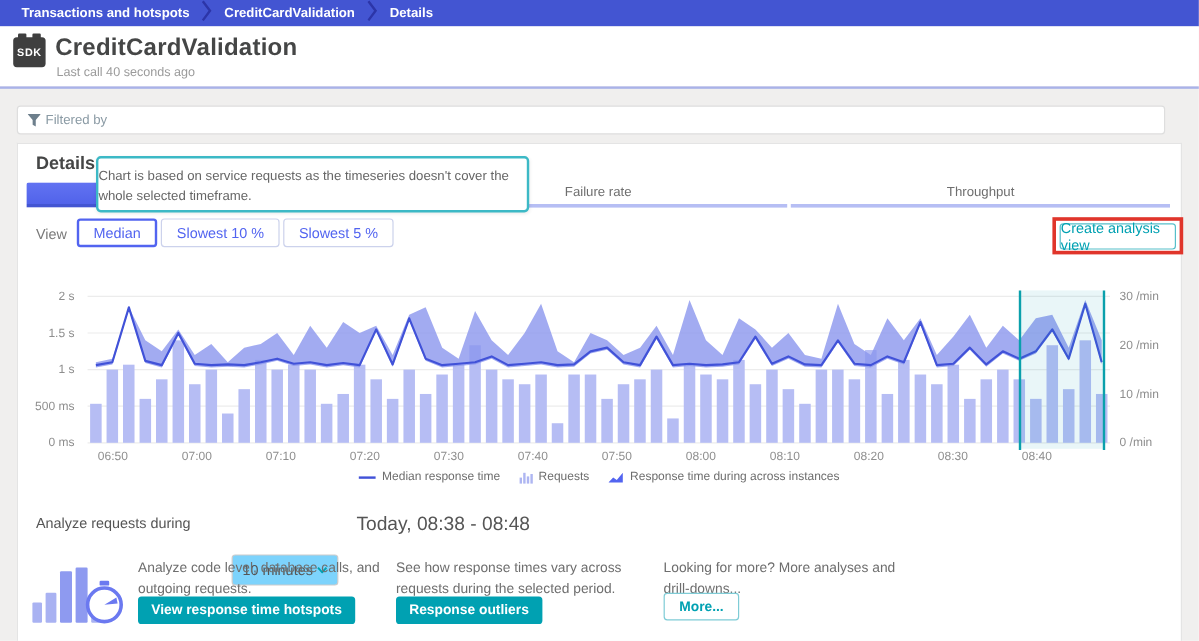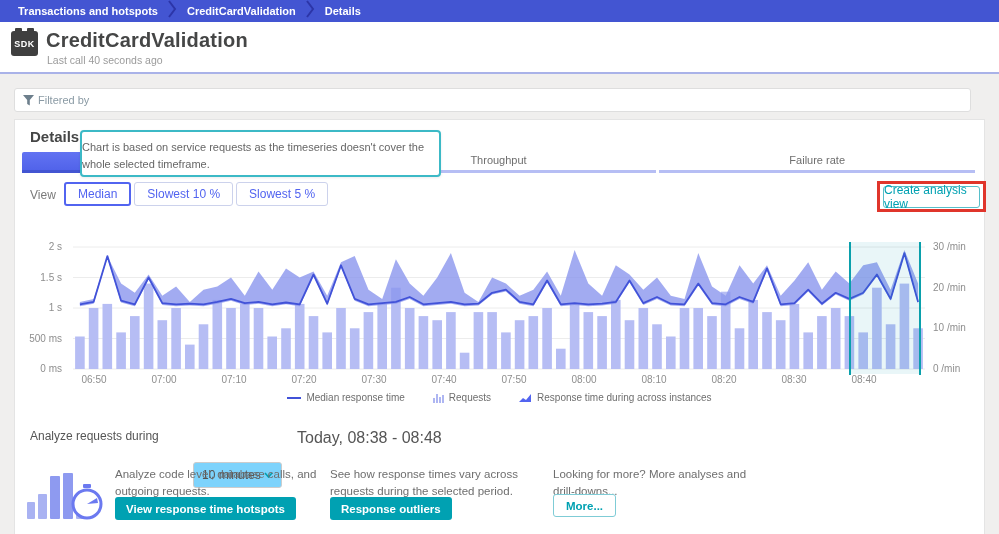--- a/index.html
+++ b/index.html
@@ -59,21 +59,21 @@
     display:flex; align-items:center; cursor:pointer; margin-right:3px; border-radius:3px; }
   .seg-btn.selected { border:2px solid #5264f0; font-weight:400; }
   .create-btn { left:883px; top:186px; width:97px; height:22px; background:#fff; border:1px solid #57bfca; border-radius:3px;
     color:#00a1b2; font-size:12px; display:flex; align-items:center; justify-content:center; cursor:pointer; z-index:2; }
   .red-ring { left:877px; top:181px; width:109px; height:31px; border:3px solid #e0352b; z-index:1; }
 
   
   #chart-svg { left:0; top:236px; }
 
   
-  .legend { left:0; top:392px; width:999px; display:flex; justify-content:center; align-items:center; gap:28px; }
+  .legend { left:0; top:392px; width:999px; display:flex; justify-content:center; align-items:center; gap:16px; }
   .legend-item { display:flex; align-items:center; gap:5px; font-size:10px; color:#6e6e6e; cursor:pointer; }
   .sw-line { width:14px; height:2px; background:#4152d8; }
   .sw-bars { display:flex; align-items:flex-end; gap:1px; height:10px; }
   .sw-bars i { width:2px; background:#aeb6f2; display:block; }
 
   
   .analyze-label { left:30px; top:429px; font-size:12px; color:#555; }
   .dropdown { left:193px; top:422px; width:89px; height:26px; border:1px solid #ccc; border-radius:3px; background:#7dd3fc;
     display:flex; align-items:center; justify-content:space-between; padding:0 8px; font-size:12px; color:#555; cursor:pointer;margin-top:40px; }
   .range-label { left:297px; top:429px; font-size:16px; color:#555; }
@@ -119,22 +119,22 @@
   </span>
   <span class="filter-label">Filtered by</span>
 </div>
 
 <div class="abs card"></div>
 <div class="abs details-title">Details</div>
 <div class="abs info-icon">i</div>
 
 <div class="abs tabs">
   <div class="tab selected">Response time</div>
+  <div class="tab">Failure rate</div>
   <div class="tab">Throughput</div>
-  <div class="tab">Failure rate</div>
 </div>
 
 <div class="abs tooltip">Chart is based on service requests as the timeseries doesn't cover the whole selected timeframe.</div>
 
 <div class="abs view-label">View</div>
 <div class="abs seg-group">
   <div class="seg-btn selected">Median</div>
   <div class="seg-btn">Slowest 10 %</div>
   <div class="seg-btn">Slowest 5 %</div>
 </div>

